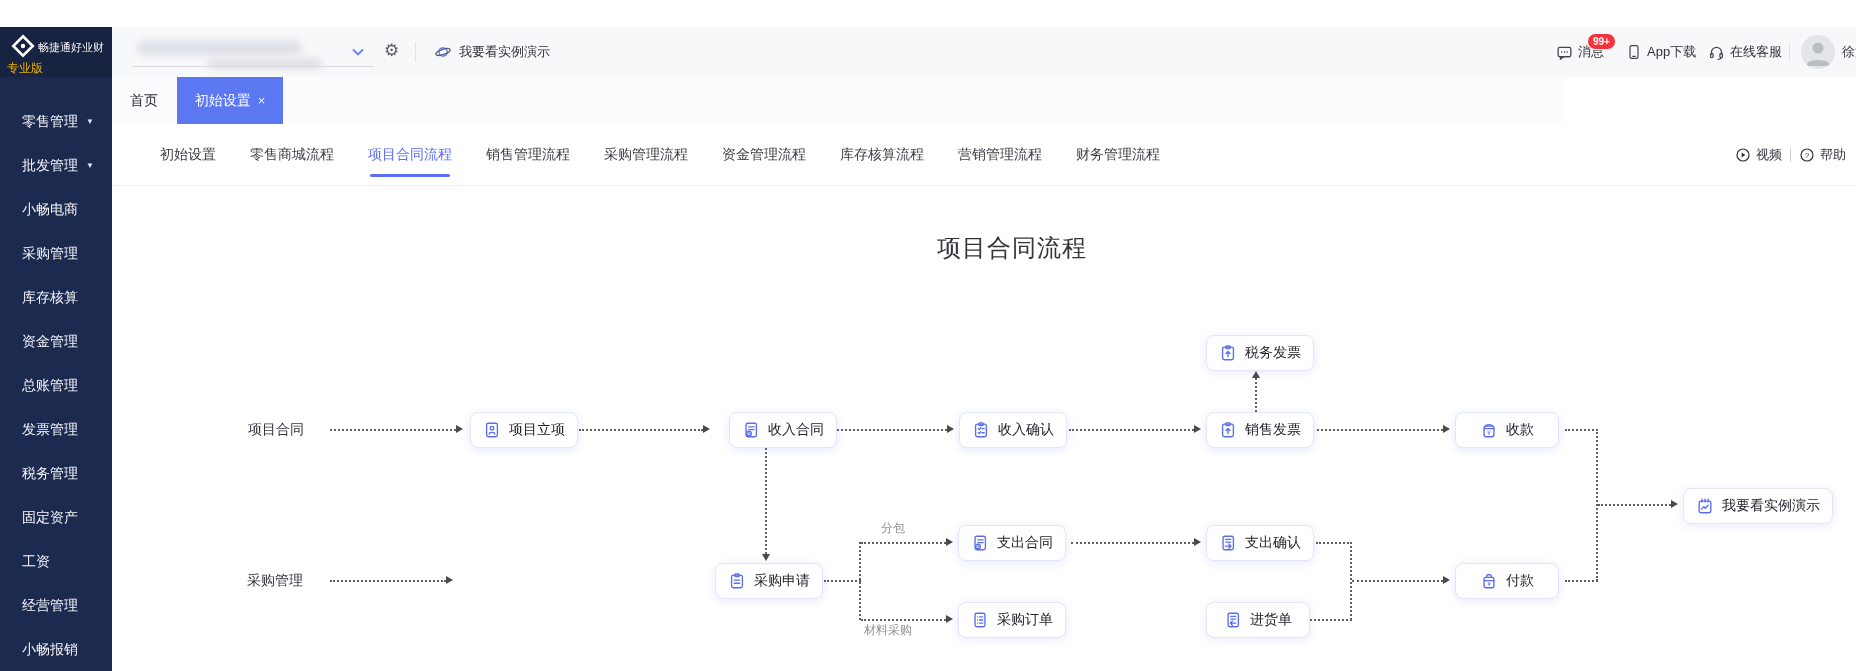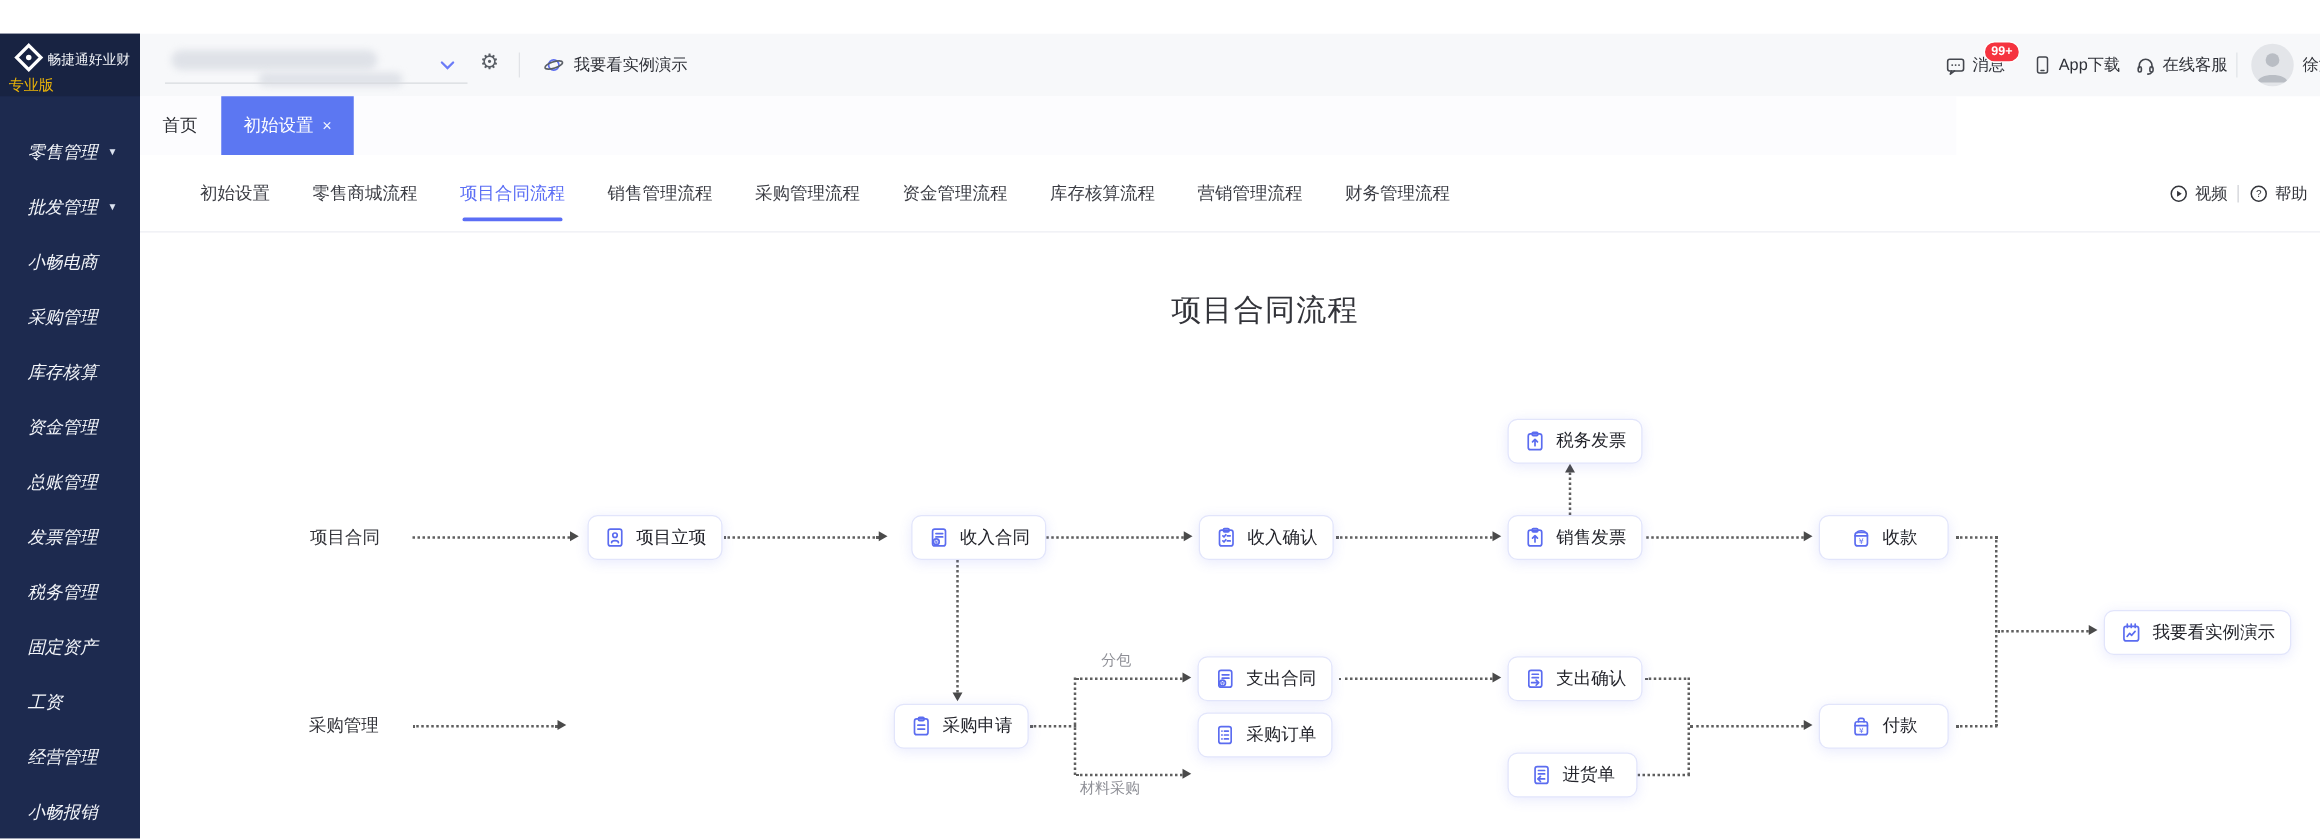--- a/index.html
+++ b/index.html
@@ -5,21 +5,21 @@
   html,body{margin:0;padding:0;background:#fff;}
   body{font-family:"Liberation Sans","DejaVu Sans",sans-serif;}
   #app{position:relative;width:1856px;height:671px;overflow:hidden;background:#fff;}
 
   
   .sidebar{position:absolute;left:0;top:27px;width:112px;height:644px;background:#1d2a4f;color:#fff;}
   .logo-block{position:relative;height:50px;background:#182342;}
   .logo-mark{position:absolute;left:10px;top:6px;width:26px;height:26px;}
   .logo-name{position:absolute;left:38px;top:13px;font-size:11px;color:#f2f4f8;white-space:nowrap;}
   .logo-edition{position:absolute;left:7px;top:33px;font-size:12px;color:#eab308;}
-  .menu{padding-top:22px;font-style:italic;}
+  .menu{padding-top:22px;}
   .menu-item{height:44px;line-height:44px;padding-left:22px;font-size:14px;color:#f4f6fa;cursor:pointer;white-space:nowrap;}
   .menu-item .caret{font-size:8px;margin-left:8px;color:#dbe2f0;vertical-align:2px;}
 
   
   .topbar{position:absolute;left:112px;top:27px;width:1744px;height:50px;background:#f7f8fa;}
   .blur-blob{position:absolute;background:#dfe2e8;border-radius:8px;filter:blur(3px);}
   .org-underline{position:absolute;left:20px;top:39px;width:242px;height:1px;background:#d8dade;}
   .chev{position:absolute;left:238px;top:17px;width:16px;height:16px;}
   .gearicon{position:absolute;left:272px;top:13px;font-size:17px;color:#5a5f66;cursor:pointer;}
   .tb-div{position:absolute;top:15px;width:1px;height:20px;background:#e1e3e7;}
@@ -300,21 +300,21 @@
     <span>支出合同</span>
   </div>
   <div class="node" style="left:1206px;top:525px;">
     <svg width="18" height="18" viewBox="0 0 20 20">
         <rect class="ic" x="4.5" y="2.5" width="11.5" height="15" rx="2"></rect>
         <path class="ic" d="M7.5 6 h5.5 M7.5 9 h5.5"></path>
         <path class="ic" d="M7 13.5 h6 M11 11.2 L13.3 13.5 L11 15.8"></path>
       </svg>
     <span>支出确认</span>
   </div>
-  <div class="node" style="left:958px;top:570px;">
+  <div class="node" style="left:958px;top:602px;">
     <svg width="18" height="18" viewBox="0 0 20 20">
         <rect class="ic" x="4.5" y="2.5" width="11" height="15" rx="2"></rect>
         <circle cx="7.3" cy="6.5" r=".8" fill="#5b6cf0"></circle>
         <circle cx="7.3" cy="10" r=".8" fill="#5b6cf0"></circle>
         <circle cx="7.3" cy="13.5" r=".8" fill="#5b6cf0"></circle>
         <path class="ic" d="M9.5 6.5 h3.5 M9.5 10 h3.5 M9.5 13.5 h3.5"></path>
       </svg>
     <span>采购订单</span>
   </div>
   <div class="node" style="left:1206px;top:602px;">

